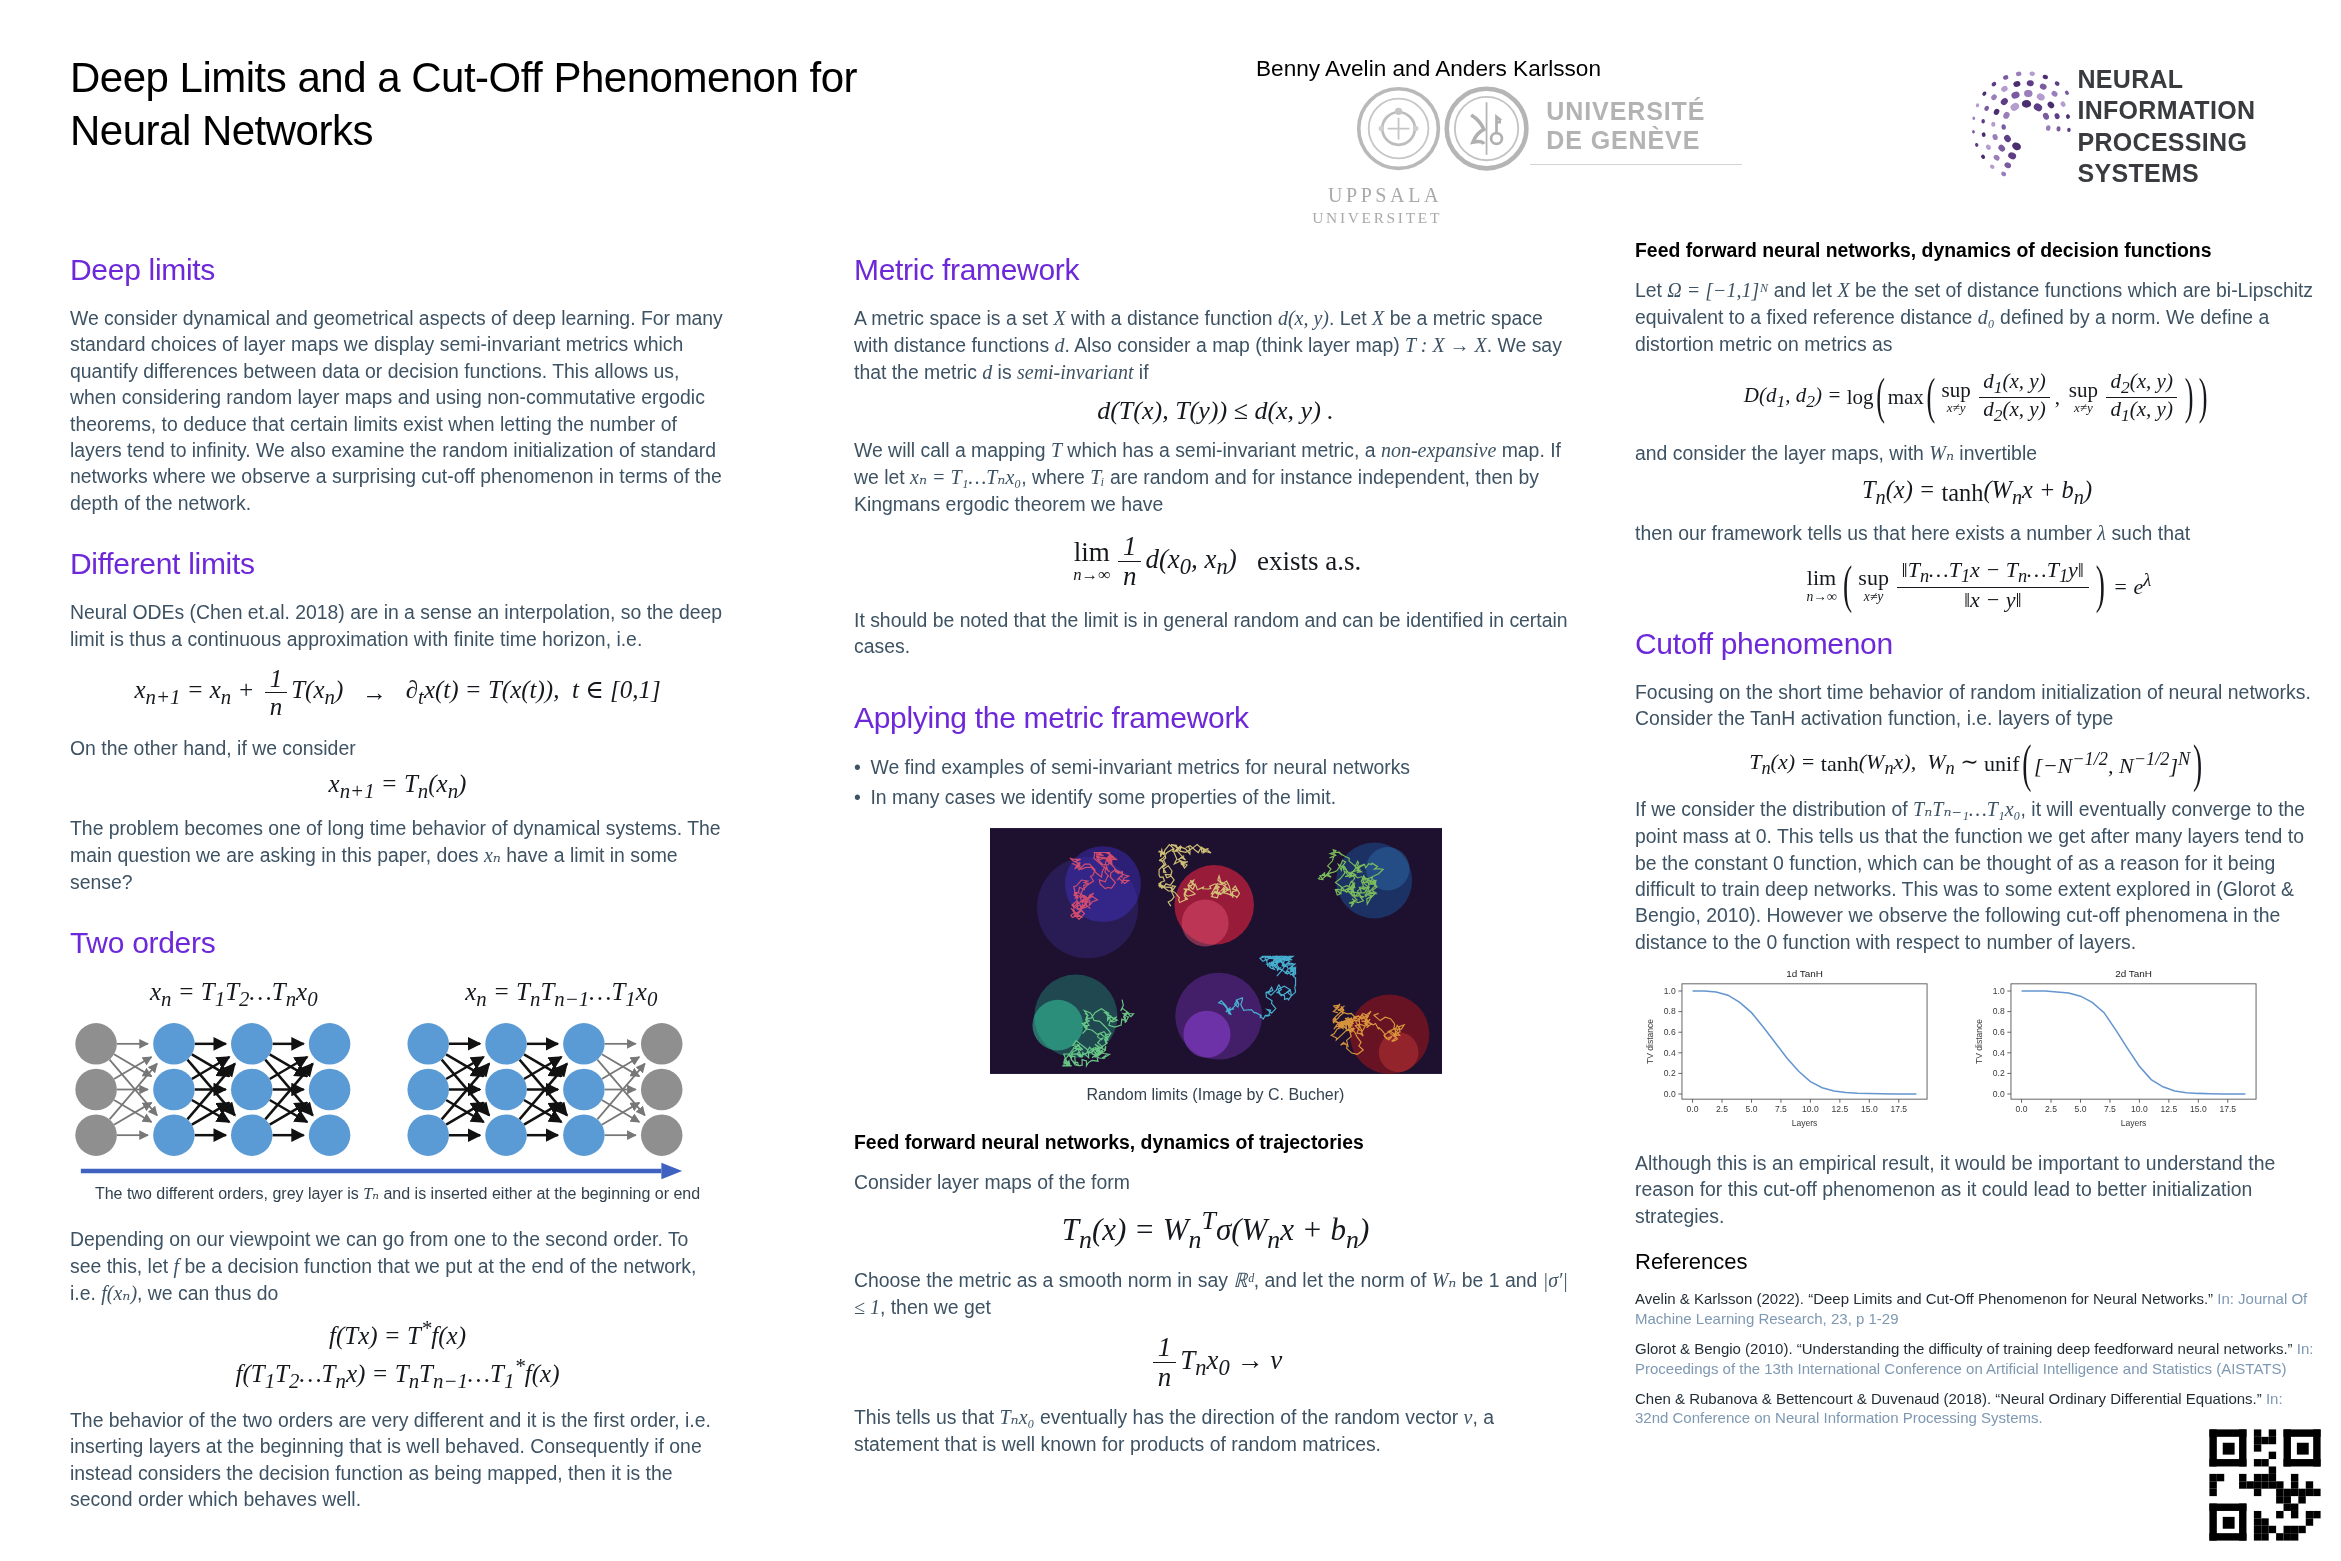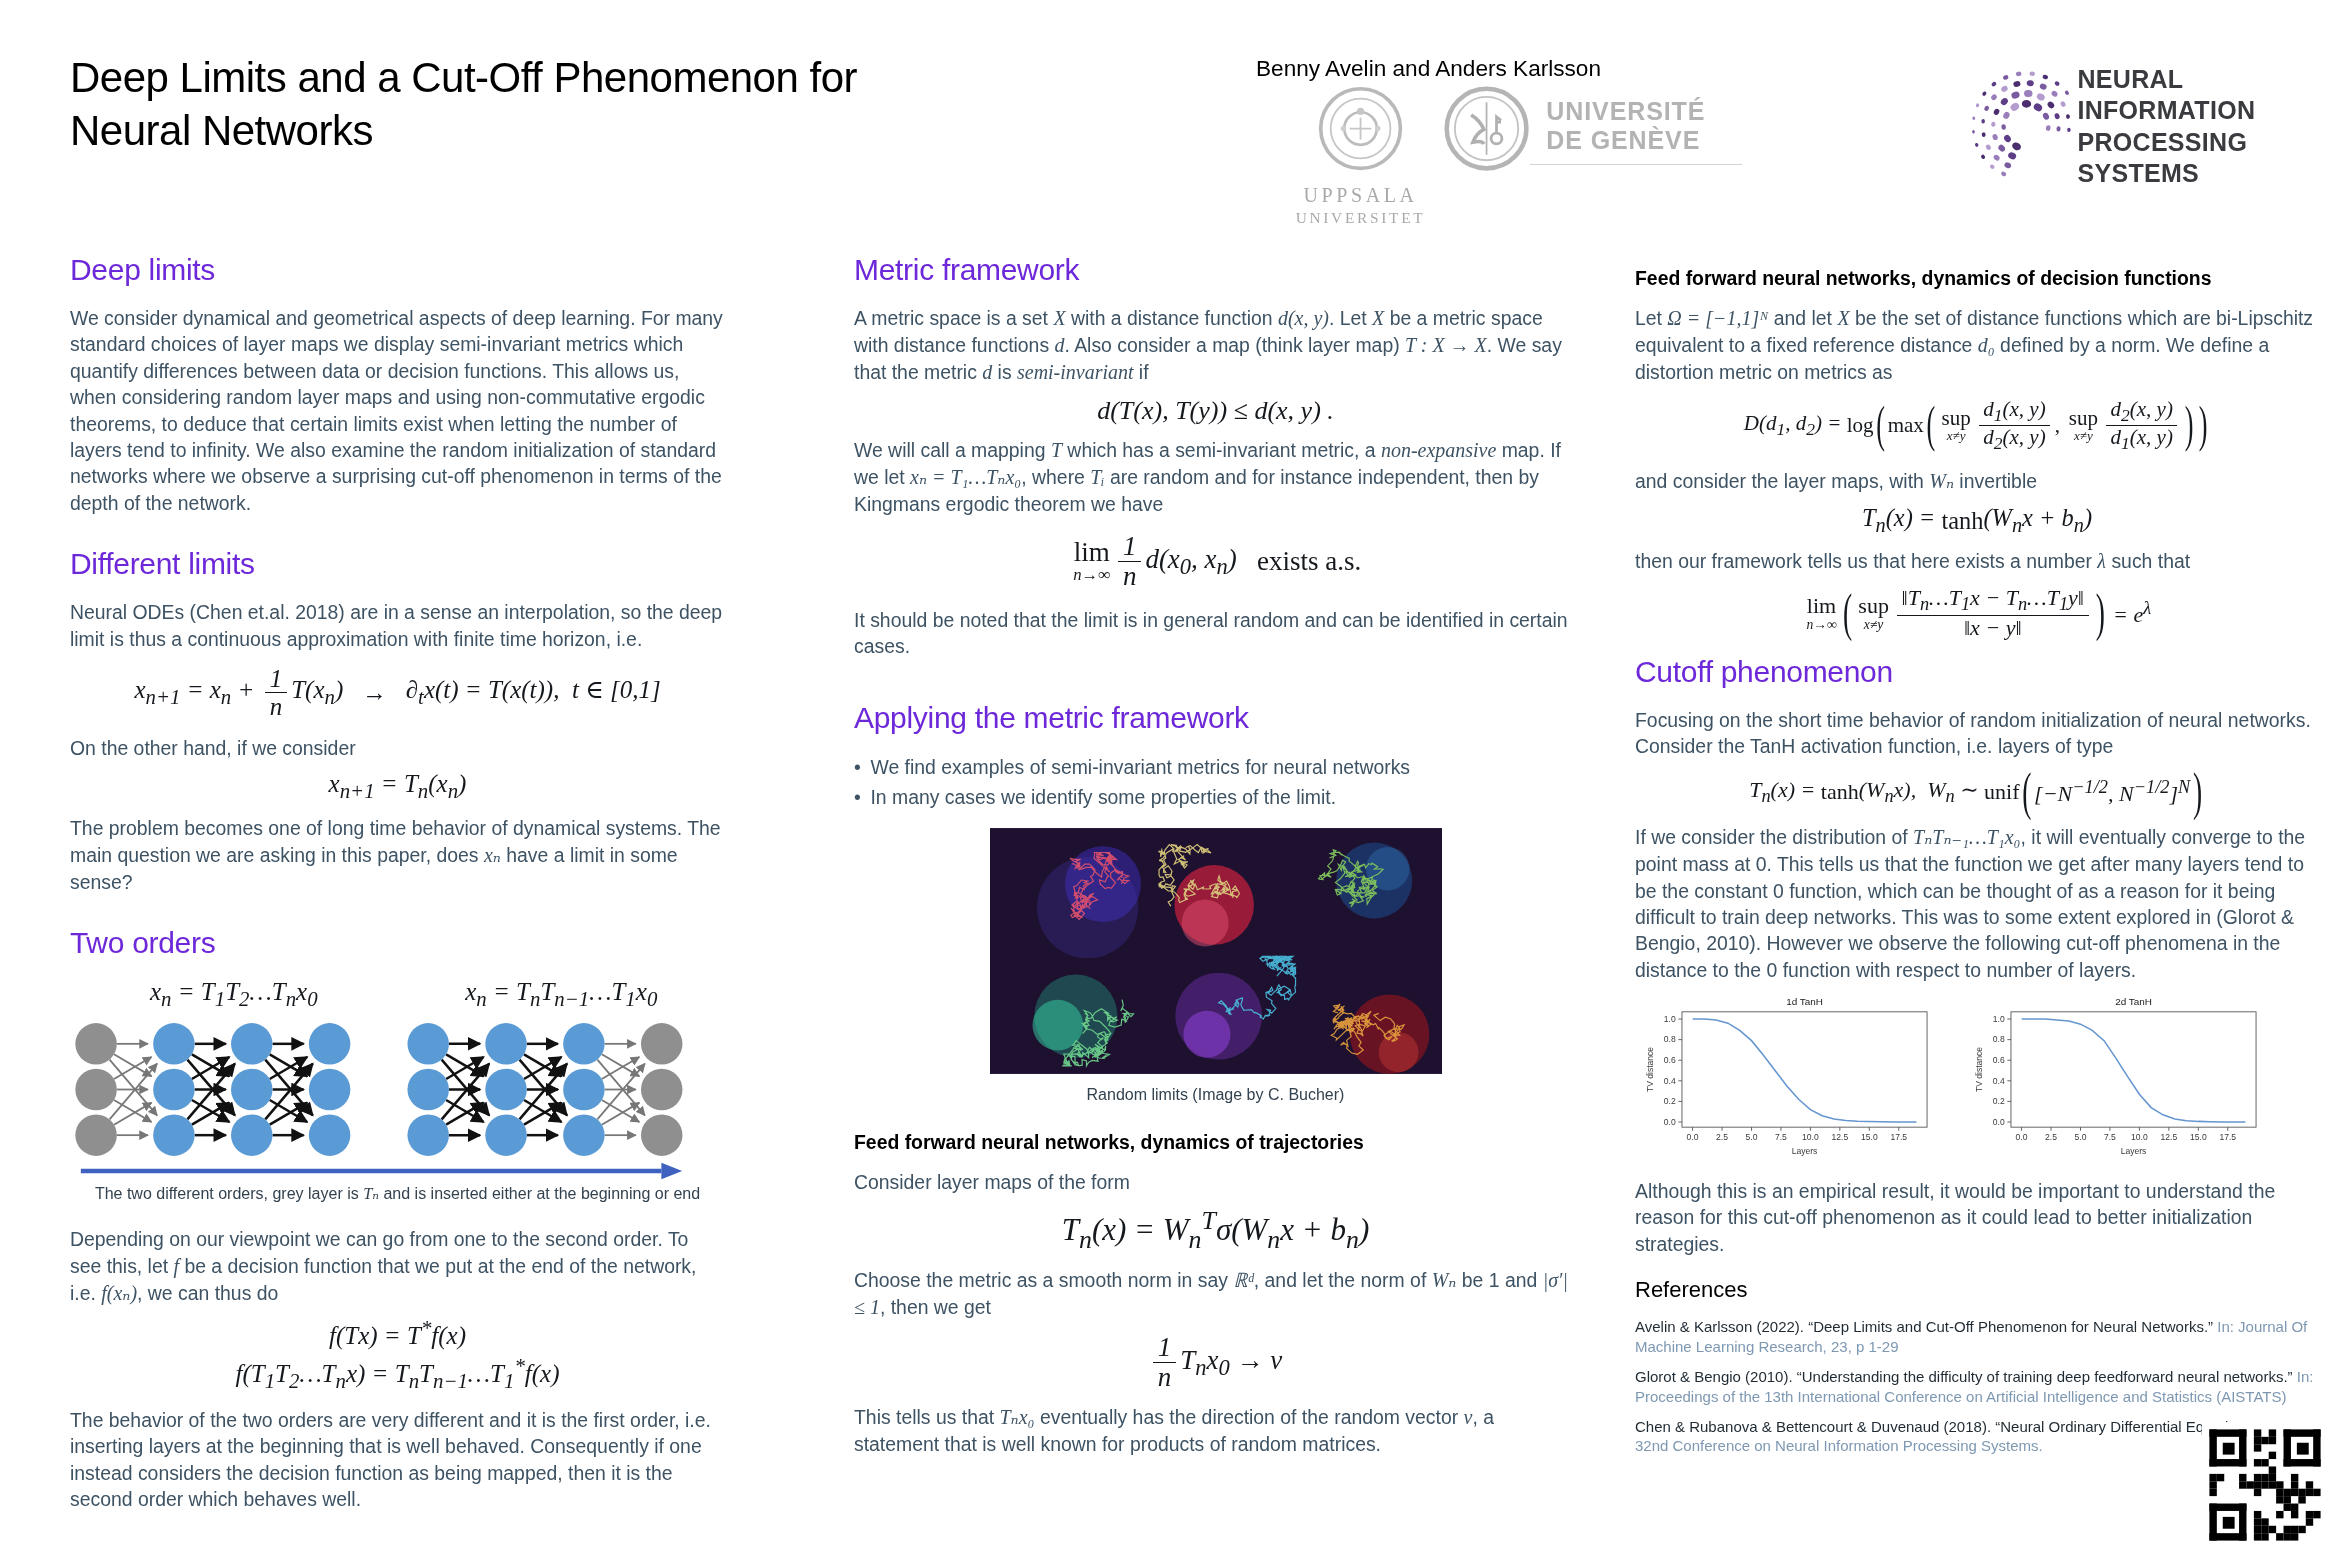--- a/index.html
+++ b/index.html
@@ -3,21 +3,21 @@
 <meta charset="utf-8">
 <style>
   html,body{margin:0;padding:0;background:#ffffff;}
   .poster{position:relative;width:2324px;height:1561px;background:#fff;overflow:hidden;
           font-family:"Liberation Sans","DejaVu Sans",sans-serif;color:#3d5263;}
   
   .title{position:absolute;left:70px;top:52px;width:1084px;font-size:42px;line-height:1.25;
          color:#000;letter-spacing:-0.5px;}
   .authors{position:absolute;left:1256px;top:56px;font-size:22.6px;color:#000;}
   .logo{position:absolute;color:#a9a9a9;}
-  .uppsala{left:1279px;top:86px;width:163px;text-align:center;}
+  .uppsala{left:1279px;top:86px;width:163px;text-align:right;}
   .uppsala .seal{margin:0 auto;}
   .uppsala .l1{font-family:"Liberation Serif",serif;font-size:20px;letter-spacing:3.6px;margin-top:9px;}
   .uppsala .l2{font-family:"Liberation Serif",serif;font-size:15.4px;letter-spacing:2.7px;margin-top:1.8px;}
   .geneva{left:1444px;top:86px;display:flex;align-items:flex-start;}
   .geneva .gtext{margin-left:16.3px;margin-top:11px;font-weight:bold;font-size:25px;line-height:1.15;
                  color:#b3b3b3;letter-spacing:0.9px;}
   .geneva .rule{height:1.8px;background:#d4d4d4;width:212px;margin-top:9px;}
   .neurips{left:1968px;top:43px;display:flex;align-items:center;}
   .neurips .ntext{margin-left:5.4px;font-size:25px;line-height:1.25;font-weight:bold;color:#3a3b3f;letter-spacing:0.3px;}
   
@@ -356,21 +356,21 @@
     <div class="eq" style="font-size:27px;margin:11px 0 11px">
         <span class="fr">
           <span class="fn">1</span>
           <span class="fd">n</span>
         </span>
         <span class="mt">T<sub>n</sub>x<sub>0</sub> → v</span>
       </div>
     <p>This tells us that <i>Tₙx₀</i> eventually has the direction of the random vector <i>v</i>, a statement that is well known for products of random matrices.</p>
   </div>
 
-  <div class="col col3" style="top:267px">
+  <div class="col col3" style="top:239px">
     <h3>Feed forward neural networks, dynamics of decision functions</h3>
     <p>Let <i>Ω = [−1,1]ᴺ</i> and let <i>X</i> be the set of distance functions which are bi-Lipschitz equivalent to a fixed reference distance <i>d₀</i> defined by a norm. We define a distortion metric on metrics as</p>
     <div class="eq" style="font-size:21px;margin:12.6px 0 14.5px">
         <span class="mt">D(d<sub>1</sub>, d<sub>2</sub>) = </span>
         <span class="rt">log</span>
         <span class="bp">(</span>
         <span class="rt">max</span>
         <span class="bp">(</span>
         <span class="un">
           <span class="um">sup</span>

